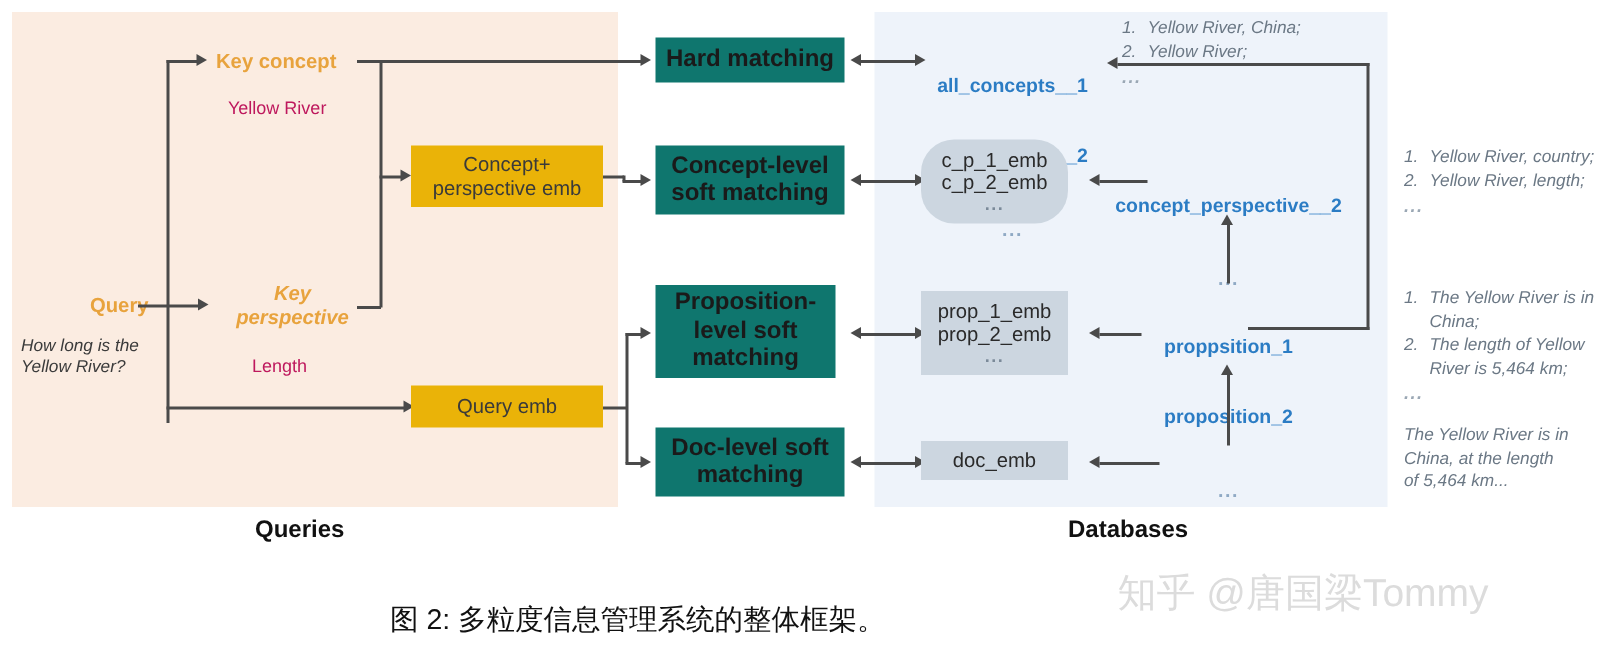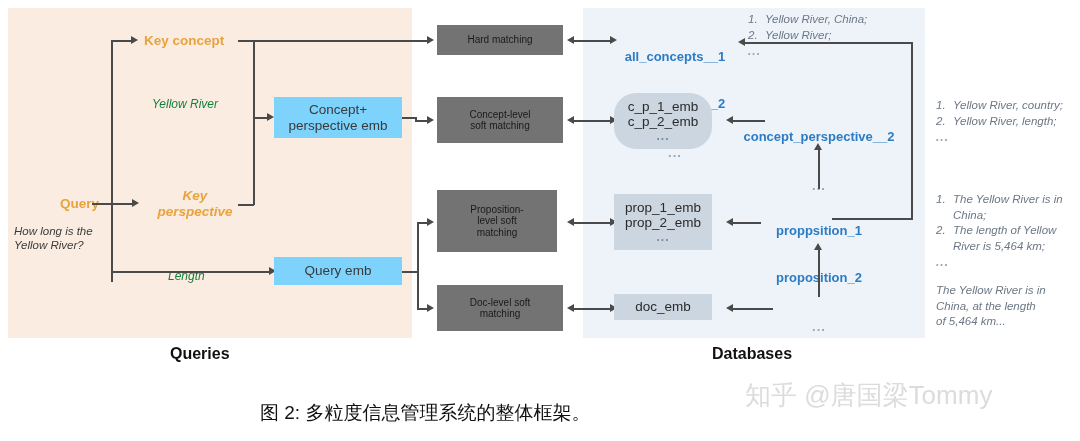--- a/index.html
+++ b/index.html
@@ -7,29 +7,29 @@
   #fig{position:relative;width:1080px;height:441px;background:#fff;}
 
   
   .panel{position:absolute;}
   #queries-panel{left:8px;top:8px;width:404px;height:330px;background:#fbece1;}
   #databases-panel{left:583px;top:8px;width:342px;height:330px;background:#eef3fa;}
 
   
   .box{position:absolute;box-sizing:border-box;display:flex;align-items:center;
        justify-content:center;text-align:center;line-height:1.15;}
-  .orange-box{background:#7dd3fc;color:#3a3a3a;font-size:13.5px;}
-  .green-box{background:#737373;color:#1a1a1a;font-weight:normal;font-size:10px;}
+  .orange-box{background:#eab308;color:#3a3a3a;font-size:13.5px;}
+  .green-box{background:#0f766e;color:#1a1a1a;font-weight:bold;font-size:16px;}
   .gray-box{background:#ccd6e0;color:#2a2a2a;font-size:13.5px;flex-direction:column;}
 
   
   .txt{position:absolute;white-space:pre;}
   .kw{color:#e8a33d;font-weight:bold;font-size:13.5px;}
   .kw-c{color:#e8a33d;font-weight:bold;font-size:13.5px;text-align:center;line-height:1.15;}
-  .italic-ex{color:#15803d;font-style:italic;font-size:12px;margin-top:32px;}
+  .italic-ex{color:#be185d;font-size:12px;}
   .italic-q{color:#3b3b3b;font-style:italic;font-size:11.5px;line-height:1.25;}
   .blue{color:#2b7cc4;font-weight:bold;font-size:13px;line-height:1.2;text-align:center;}
   .ellipsis{color:#8fa9c4;font-weight:bold;font-size:13px;letter-spacing:1px;}
   .ellipsis-g{color:#7b8a99;font-weight:bold;font-size:12px;letter-spacing:1px;}
   .ann{position:absolute;color:#6b7885;font-style:italic;font-size:11.5px;line-height:1.35;}
   .ann-row{display:flex;}
   .ann-row .n{width:17px;flex:none;}
   .sect-label{position:absolute;font-weight:bold;font-size:16px;color:#111;}
   .caption{position:absolute;font-size:19px;color:#111;white-space:pre;}
   .watermark{position:absolute;color:#dcdcdc;font-size:26px;white-space:pre;}

